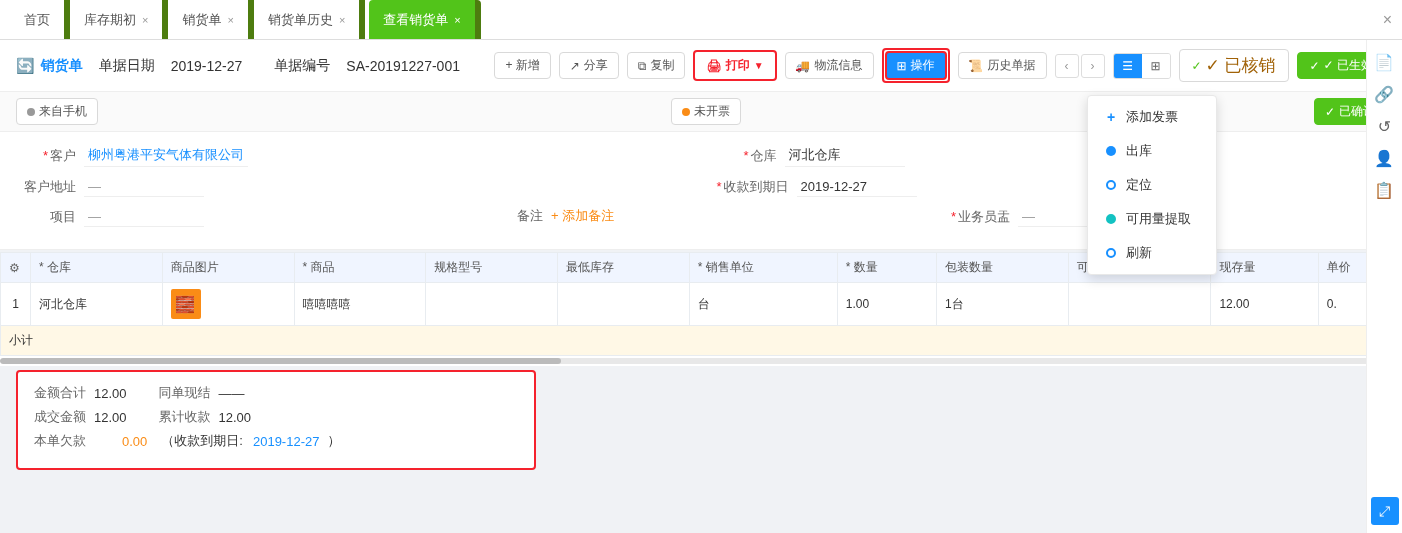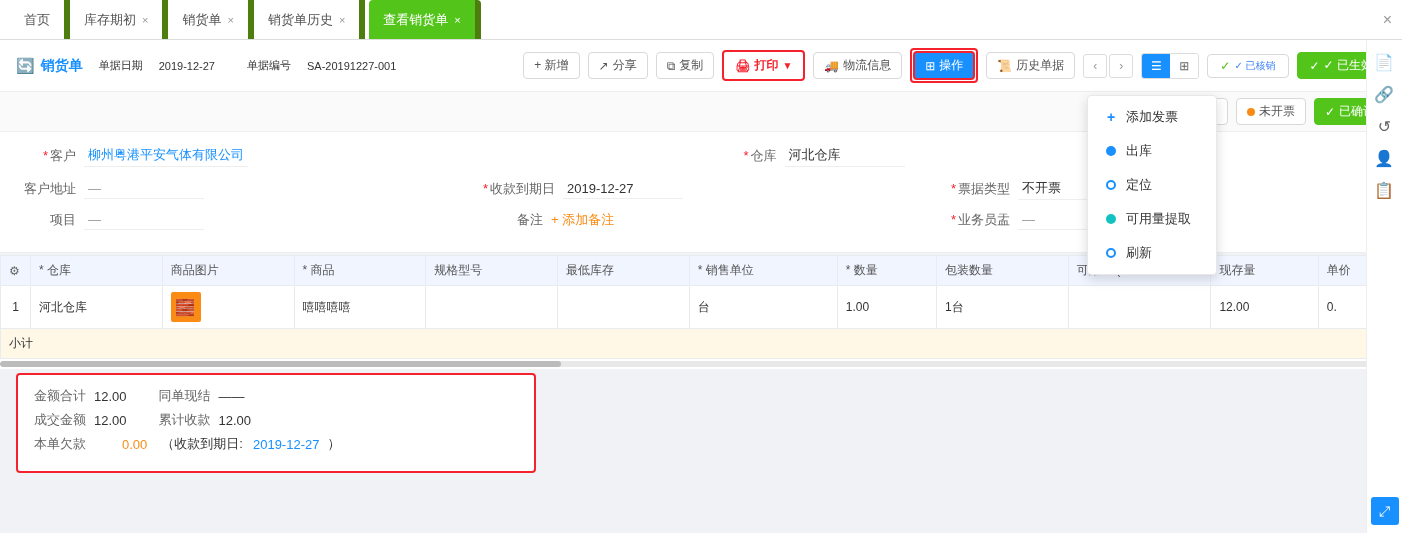--- a/index.html
+++ b/index.html
@@ -22,21 +22,21 @@
     }
     .tab-item.green-tab .close-icon { color: #fff; }
     .tab-bar-close { margin-left: auto; color: #999; cursor: pointer; font-size: 16px; }
 
     
     .doc-header {
       display: flex; align-items: center; padding: 8px 16px;
       border-bottom: 1px solid #eee; gap: 16px;
     }
     .doc-title { display: flex; align-items: center; gap: 6px; color: #1890ff; font-weight: bold; font-size: 14px; }
-    .doc-meta { display: flex; align-items: center; gap: 16px; font-size: 11px; color: #333; }
+    .doc-meta { display: flex; align-items: center; gap: 16px; font-size: 14px; color: #333; }
     .doc-meta span { display: flex; align-items: center; gap: 4px; }
     .doc-actions { margin-left: auto; display: flex; align-items: center; gap: 8px; }
     .action-btn {
       display: flex; align-items: center; gap: 4px; padding: 4px 10px;
       border: 1px solid #d9d9d9; border-radius: 4px; cursor: pointer;
       font-size: 12px; background: #fff; color: #555; white-space: nowrap;
     }
     .status-btn {
       display: flex; align-items: center; gap: 4px; padding: 4px 12px;
       border-radius: 4px; cursor: pointer; font-size: 12px; white-space: nowrap;
@@ -54,21 +54,21 @@
       border: 1px solid #d9d9d9; border-radius: 4px; cursor: pointer;
       font-size: 12px; background: #fff; color: #555;
     }
     .toolbar-btn .dot { width: 8px; height: 8px; border-radius: 50%; display: inline-block; }
     .toolbar-btn .dot-gray { background: #999; }
     .toolbar-btn .dot-orange { background: #fa8c16; }
     .toolbar-btn.confirmed { background: #52c41a; color: #fff; border-color: #52c41a; }
 
     
     .form-section { padding: 12px 16px; border-bottom: 1px solid #eee; }
-    .form-row { display: flex; align-items: center; margin-bottom: 10px; gap: 31px; }
+    .form-row { display: flex; align-items: flex-start; margin-bottom: 10px; gap: 31px; }
     .form-field { display: flex; align-items: center; gap: 8px; flex: 1; }
     .field-label { color: #666; white-space: nowrap; min-width: 60px; text-align: right; }
     .field-label.required::before { content: '*'; color: #f5222d; margin-right: 2px; }
     .field-value { color: #333; border-bottom: 1px solid #eee; padding: 2px 4px; min-width: 120px; }
     .field-value.link { color: #1890ff; cursor: pointer; }
     .field-empty { color: #999; }
 
     
     .table-section { overflow-x: auto; }
     .data-table { width: 100%; border-collapse: collapse; font-size: 12px; }
@@ -225,30 +225,30 @@
         <div class="nav-arrow">‹</div>
         <div class="nav-arrow">›</div>
       </div>
 
       <div class="view-toggle">
         <div class="view-btn active">☰</div>
         <div class="view-btn">⊞</div>
       </div>
       <button class="status-btn status-cancelled">
         <span style="color:#52c41a;">✓</span>
-        <span style="color:#3b82f6; font-size:10px;">✓ 已核销</span>
+        <span style="color:#a16207; font-size:17px;">✓ 已核销</span>
       </button>
       <button class="status-btn status-effective">
         <span>✓</span>
         <span style="font-size:12px;">✓ 已生效</span>
       </button>
     </div>
   </div>
 
-  <div class="toolbar-row" style="background:#fafafa; justify-content:flex-end;">
+  <div class="toolbar-row" style="background:#fafafa; justify-content:space-between;">
     <button class="toolbar-btn">
       <span class="dot dot-gray"></span>
       <span>来自手机</span>
     </button>
     <button class="toolbar-btn">
       <span class="dot dot-orange"></span>
       <span>未开票</span>
     </button>
     <button class="toolbar-btn confirmed">
       <span>✓</span>
@@ -268,24 +268,20 @@
       </div>
     </div>
     <div class="form-row">
       <div class="form-field">
         <span class="field-label">客户地址</span>
         <span class="field-value field-empty">—</span>
       </div>
       <div class="form-field">
         <span class="field-label required">收款到期日</span>
         <span class="field-value">2019-12-27</span>
-      </div>
-      <div class="form-field">
-        <span class="field-label required">票据类型</span>
-        <span class="field-value">不开票</span>
       </div>
     </div>
     <div class="form-row">
       <div class="form-field">
         <span class="field-label">项目</span>
         <span class="field-value field-empty">—</span>
       </div>
       <div class="form-field">
         <span class="field-label">备注</span>
         <span style="color:#fa8c16; cursor:pointer;">+ 添加备注</span>

